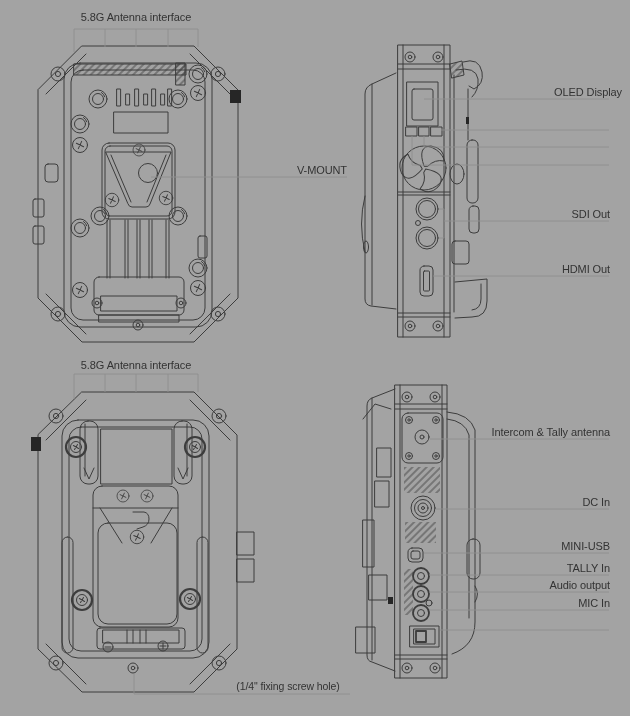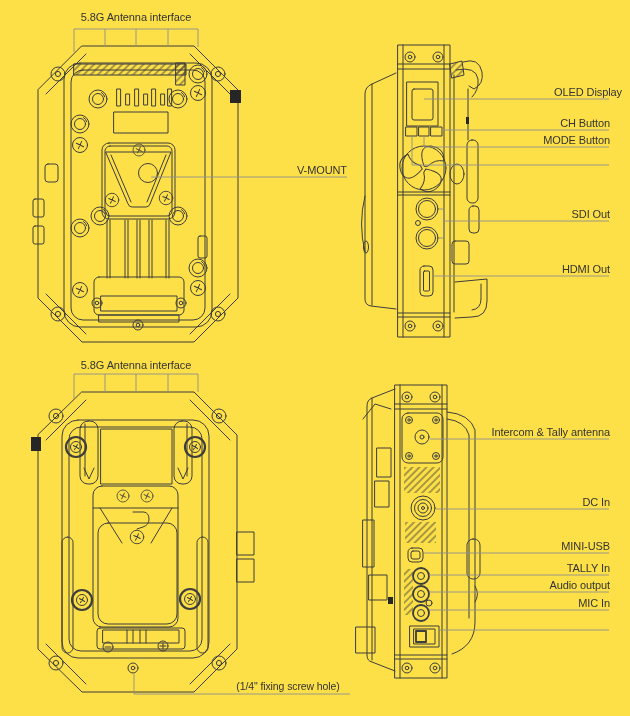--- a/index.html
+++ b/index.html
@@ -1,16 +1,16 @@
 <!DOCTYPE html>
 <html><head>
 <meta charset="utf-8">
 <style>
   html,body{margin:0;padding:0;background:#ffffff;}
-  .canvas{position:relative;width:630px;height:716px;background:#fde047;overflow:hidden;
+  .canvas{position:relative;width:630px;height:716px;background:#a3a3a3;overflow:hidden;
           font-family:"Liberation Sans",sans-serif;}
   .art{position:absolute;left:0;top:0;}
   .lbl{position:absolute;font:11px/1.2 "Liberation Sans",sans-serif;color:#333333;
        letter-spacing:-0.1px;white-space:nowrap;}
   .ctr{text-align:center;}
   .rgt{text-align:right;}
   .sm{font-size:10.5px;}
 </style>
 </head>
 <body>
@@ -274,22 +274,20 @@
       <path d="M429,592 H609"></path>
       <path d="M429,610 H609"></path>
       <path d="M440,630 H609"></path>
       <path d="M134,674 V694 H350"></path>
     </g>
   </svg>
 
   <div class="lbl ctr" style="left:74px;top:11px;width:124px;">5.8G Antenna interface</div>
   <div class="lbl rgt" style="left:247px;top:164px;width:100px;">V-MOUNT</div>
   <div class="lbl rgt" style="left:442px;top:86px;width:180px;">OLED Display</div>
-  <div class="lbl rgt" style="left:430px;top:117px;width:180px;">CH Button</div>
-  <div class="lbl rgt" style="left:430px;top:134px;width:180px;">MODE Button</div>
   <div class="lbl rgt" style="left:430px;top:208px;width:180px;">SDI Out</div>
   <div class="lbl rgt" style="left:430px;top:263px;width:180px;">HDMI Out</div>
   <div class="lbl ctr" style="left:74px;top:359px;width:124px;">5.8G Antenna interface</div>
   <div class="lbl rgt" style="left:430px;top:426px;width:180px;">Intercom &amp; Tally antenna</div>
   <div class="lbl rgt" style="left:430px;top:496px;width:180px;">DC In</div>
   <div class="lbl rgt" style="left:430px;top:540px;width:180px;">MINI-USB</div>
   <div class="lbl rgt" style="left:430px;top:562px;width:180px;">TALLY In</div>
   <div class="lbl rgt" style="left:430px;top:579px;width:180px;">Audio output</div>
   <div class="lbl rgt" style="left:430px;top:597px;width:180px;">MIC In</div>
   <div class="lbl ctr sm" style="left:226px;top:680px;width:124px;">(1/4" fixing screw hole)</div>

